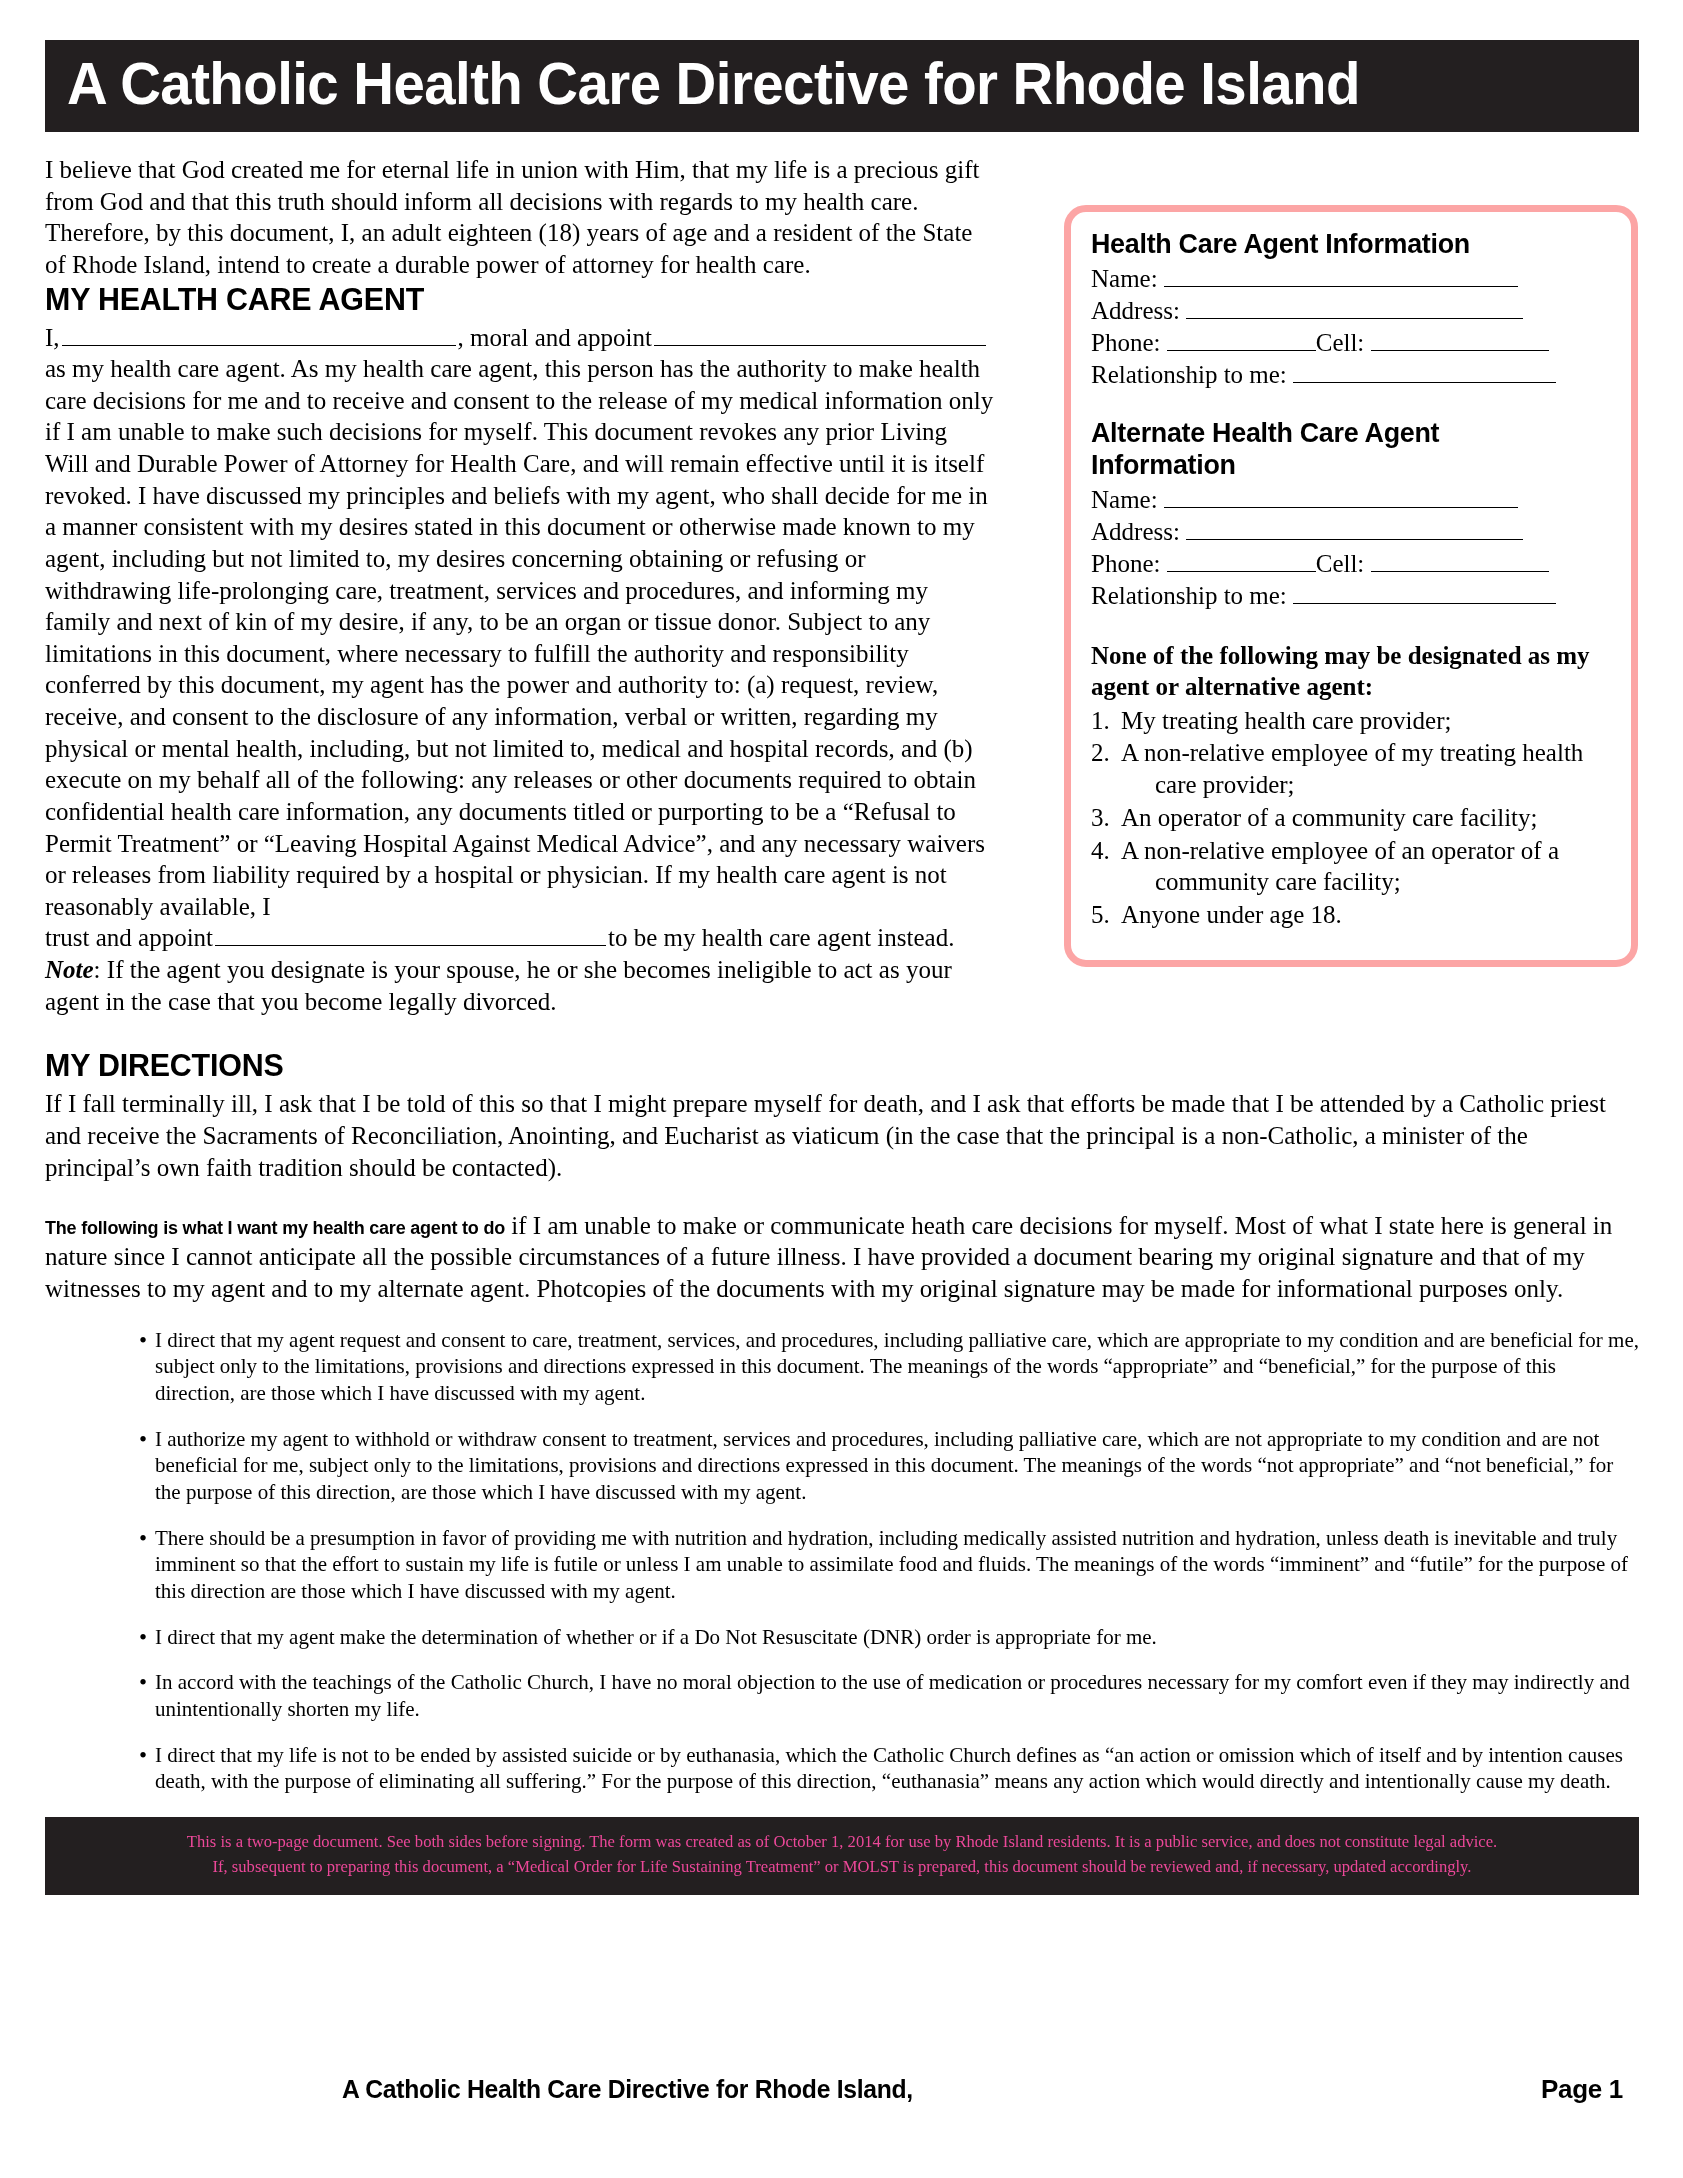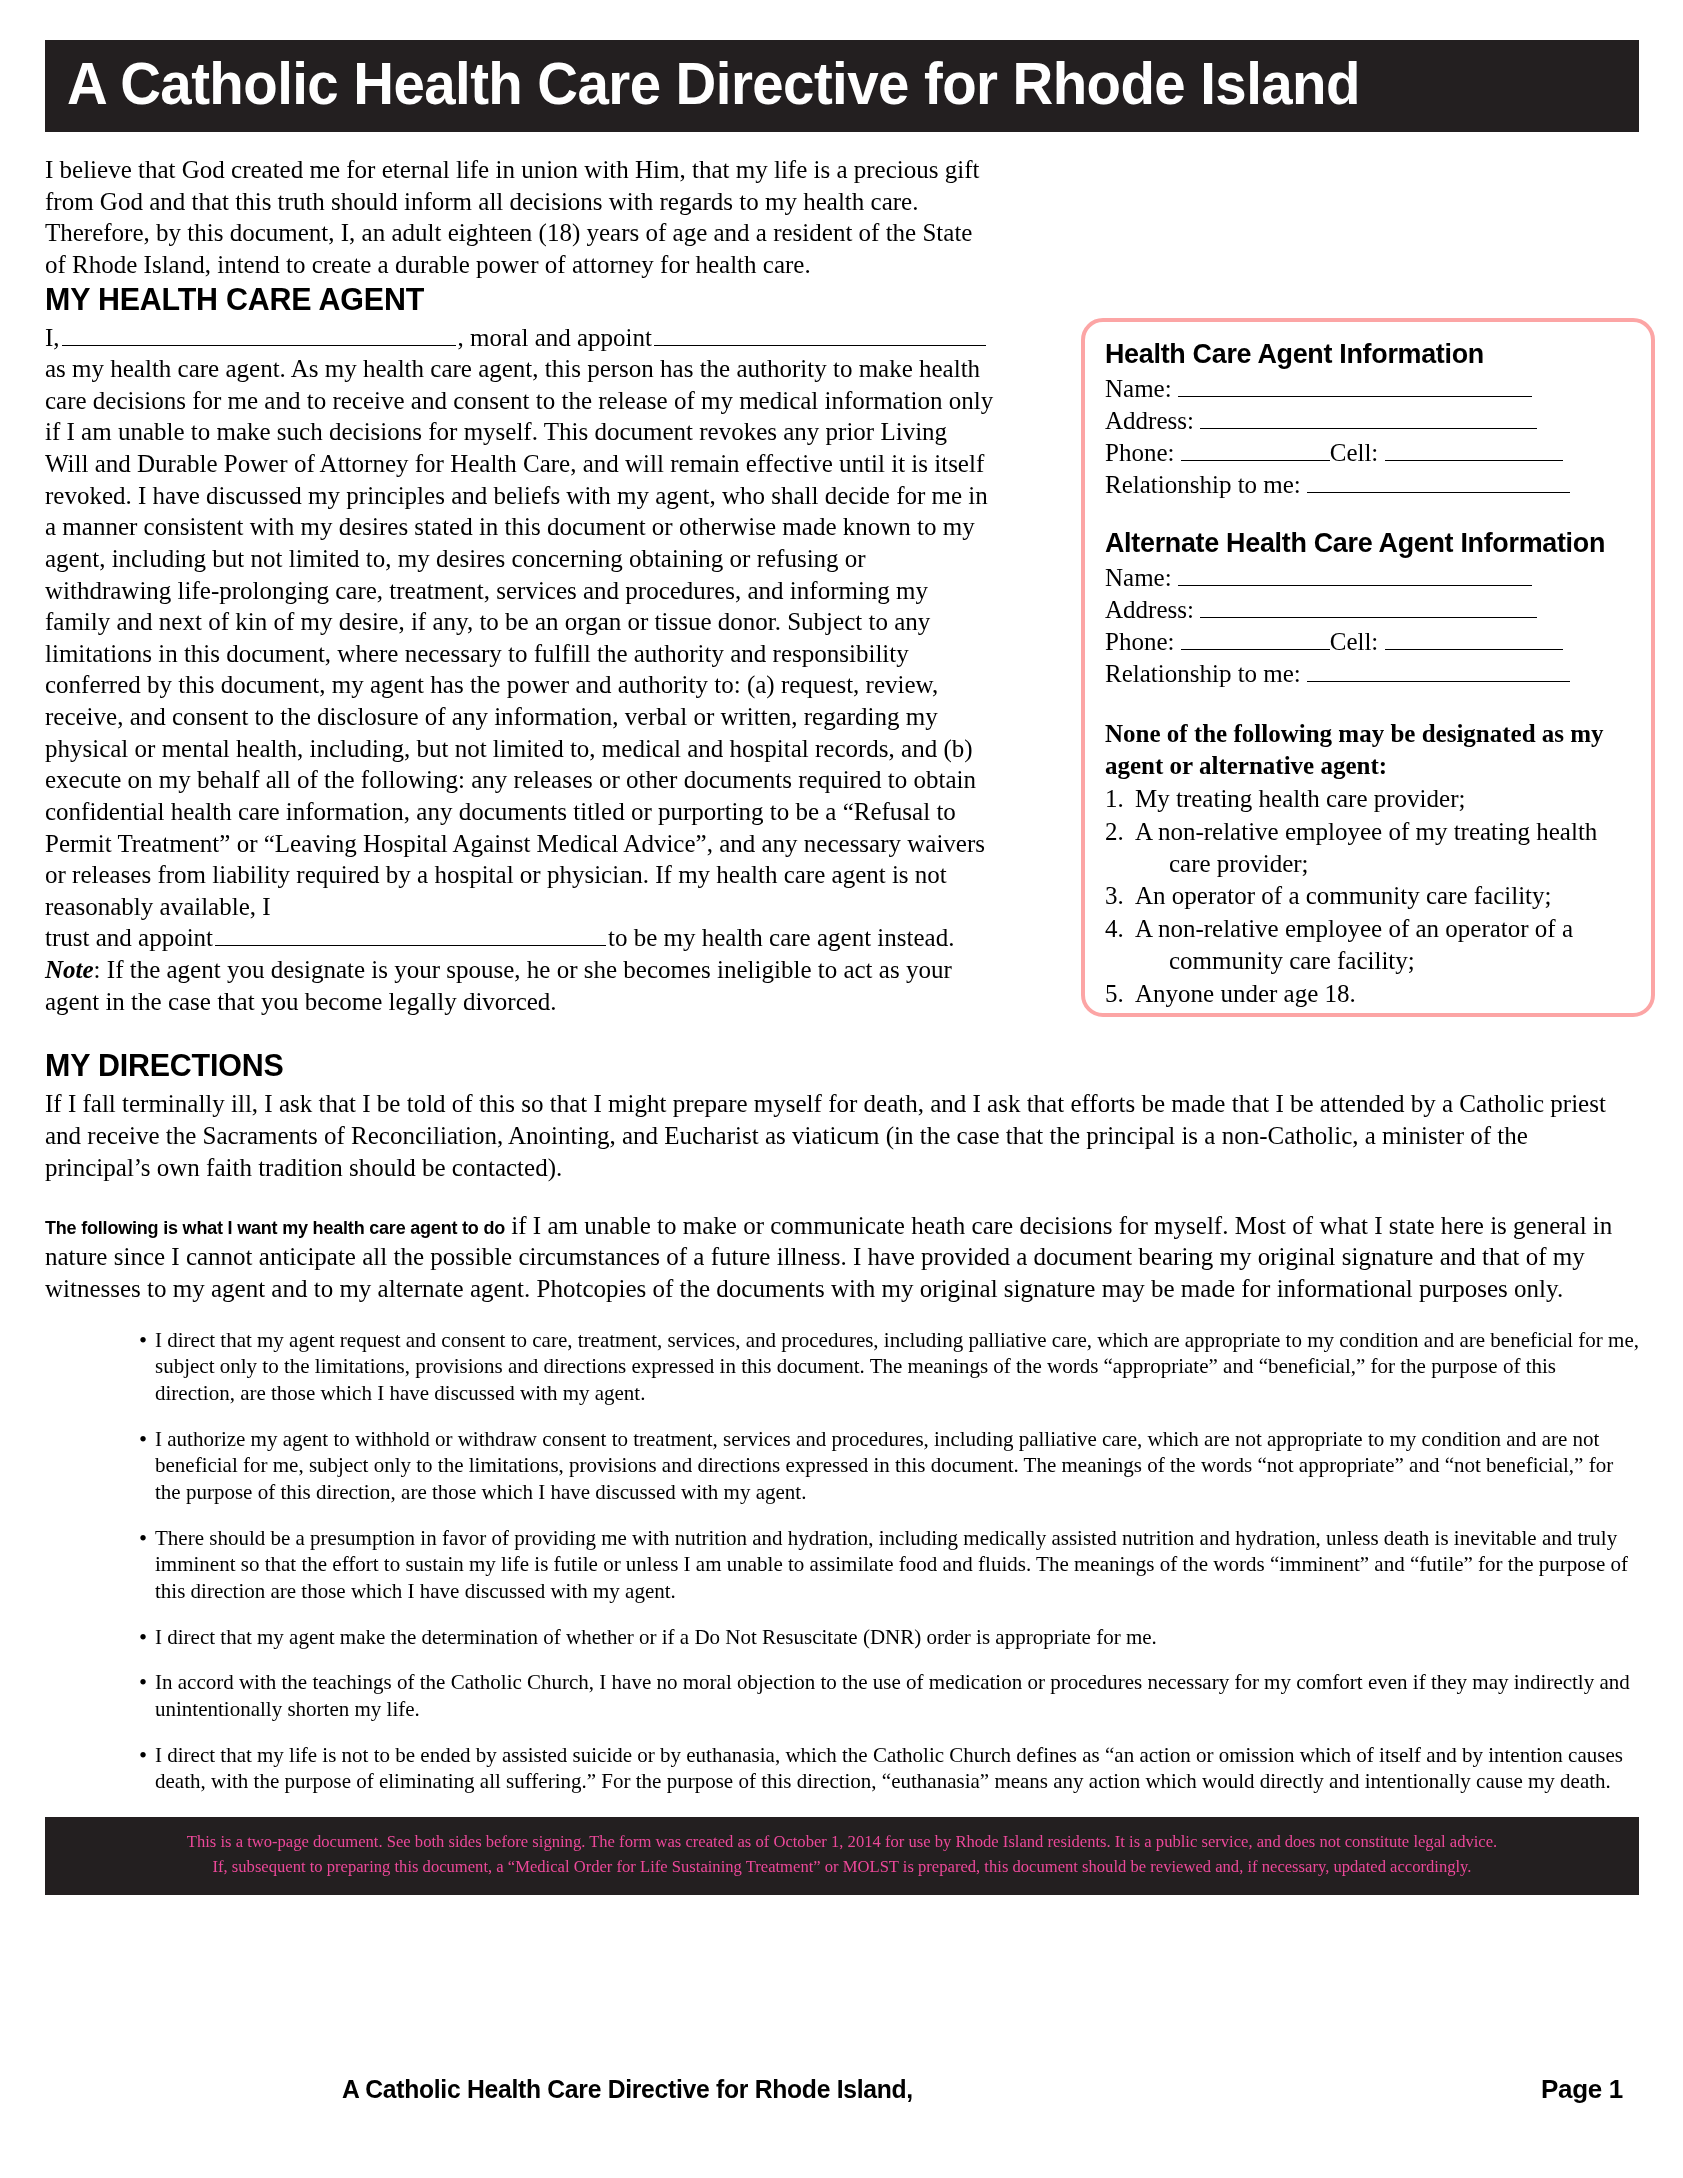--- a/index.html
+++ b/index.html
@@ -45,23 +45,23 @@
     line-height: 1.0;
     letter-spacing: -0.6px;
     transform: scaleX(0.94);
     transform-origin: left center;
     white-space: nowrap;
   }
 
   
   .cols {
     display: flex;
-    gap: 17px;
+    gap: 0px;
     margin-top: 22px;
-    align-items: flex-end;
+    align-items: center;
   }
   .col-left {
     width: 950px;
     flex: 0 0 950px;
   }
   .col-right {
     width: 574px;
     flex: 0 0 574px;
     margin-left: 69px;
   }
@@ -94,23 +94,23 @@
     margin: 0 2px;
   }
   .fill-w1 { width: 394px; }
   .fill-w2 { width: 332px; }
   .fill-w3 { width: 391px; }
 
   .note-label { font-style: italic; font-weight: bold; }
 
   
   .agent-box {
-    border: 4px solid #fca5a5;
+    border: 7px solid #fca5a5;
     border-radius: 22px;
-    padding: 16px 20px 3px 20px;
+    padding: 16px 20px 28px 20px;
     box-sizing: border-box;
     width: 574px;
   }
   .agent-box h3 {
     font-family: "Liberation Sans", "DejaVu Sans", sans-serif;
     font-weight: bold;
     font-size: 28px;
     margin: 0 0 3px 0;
     letter-spacing: -0.3px;
     transform: scaleX(0.96);

